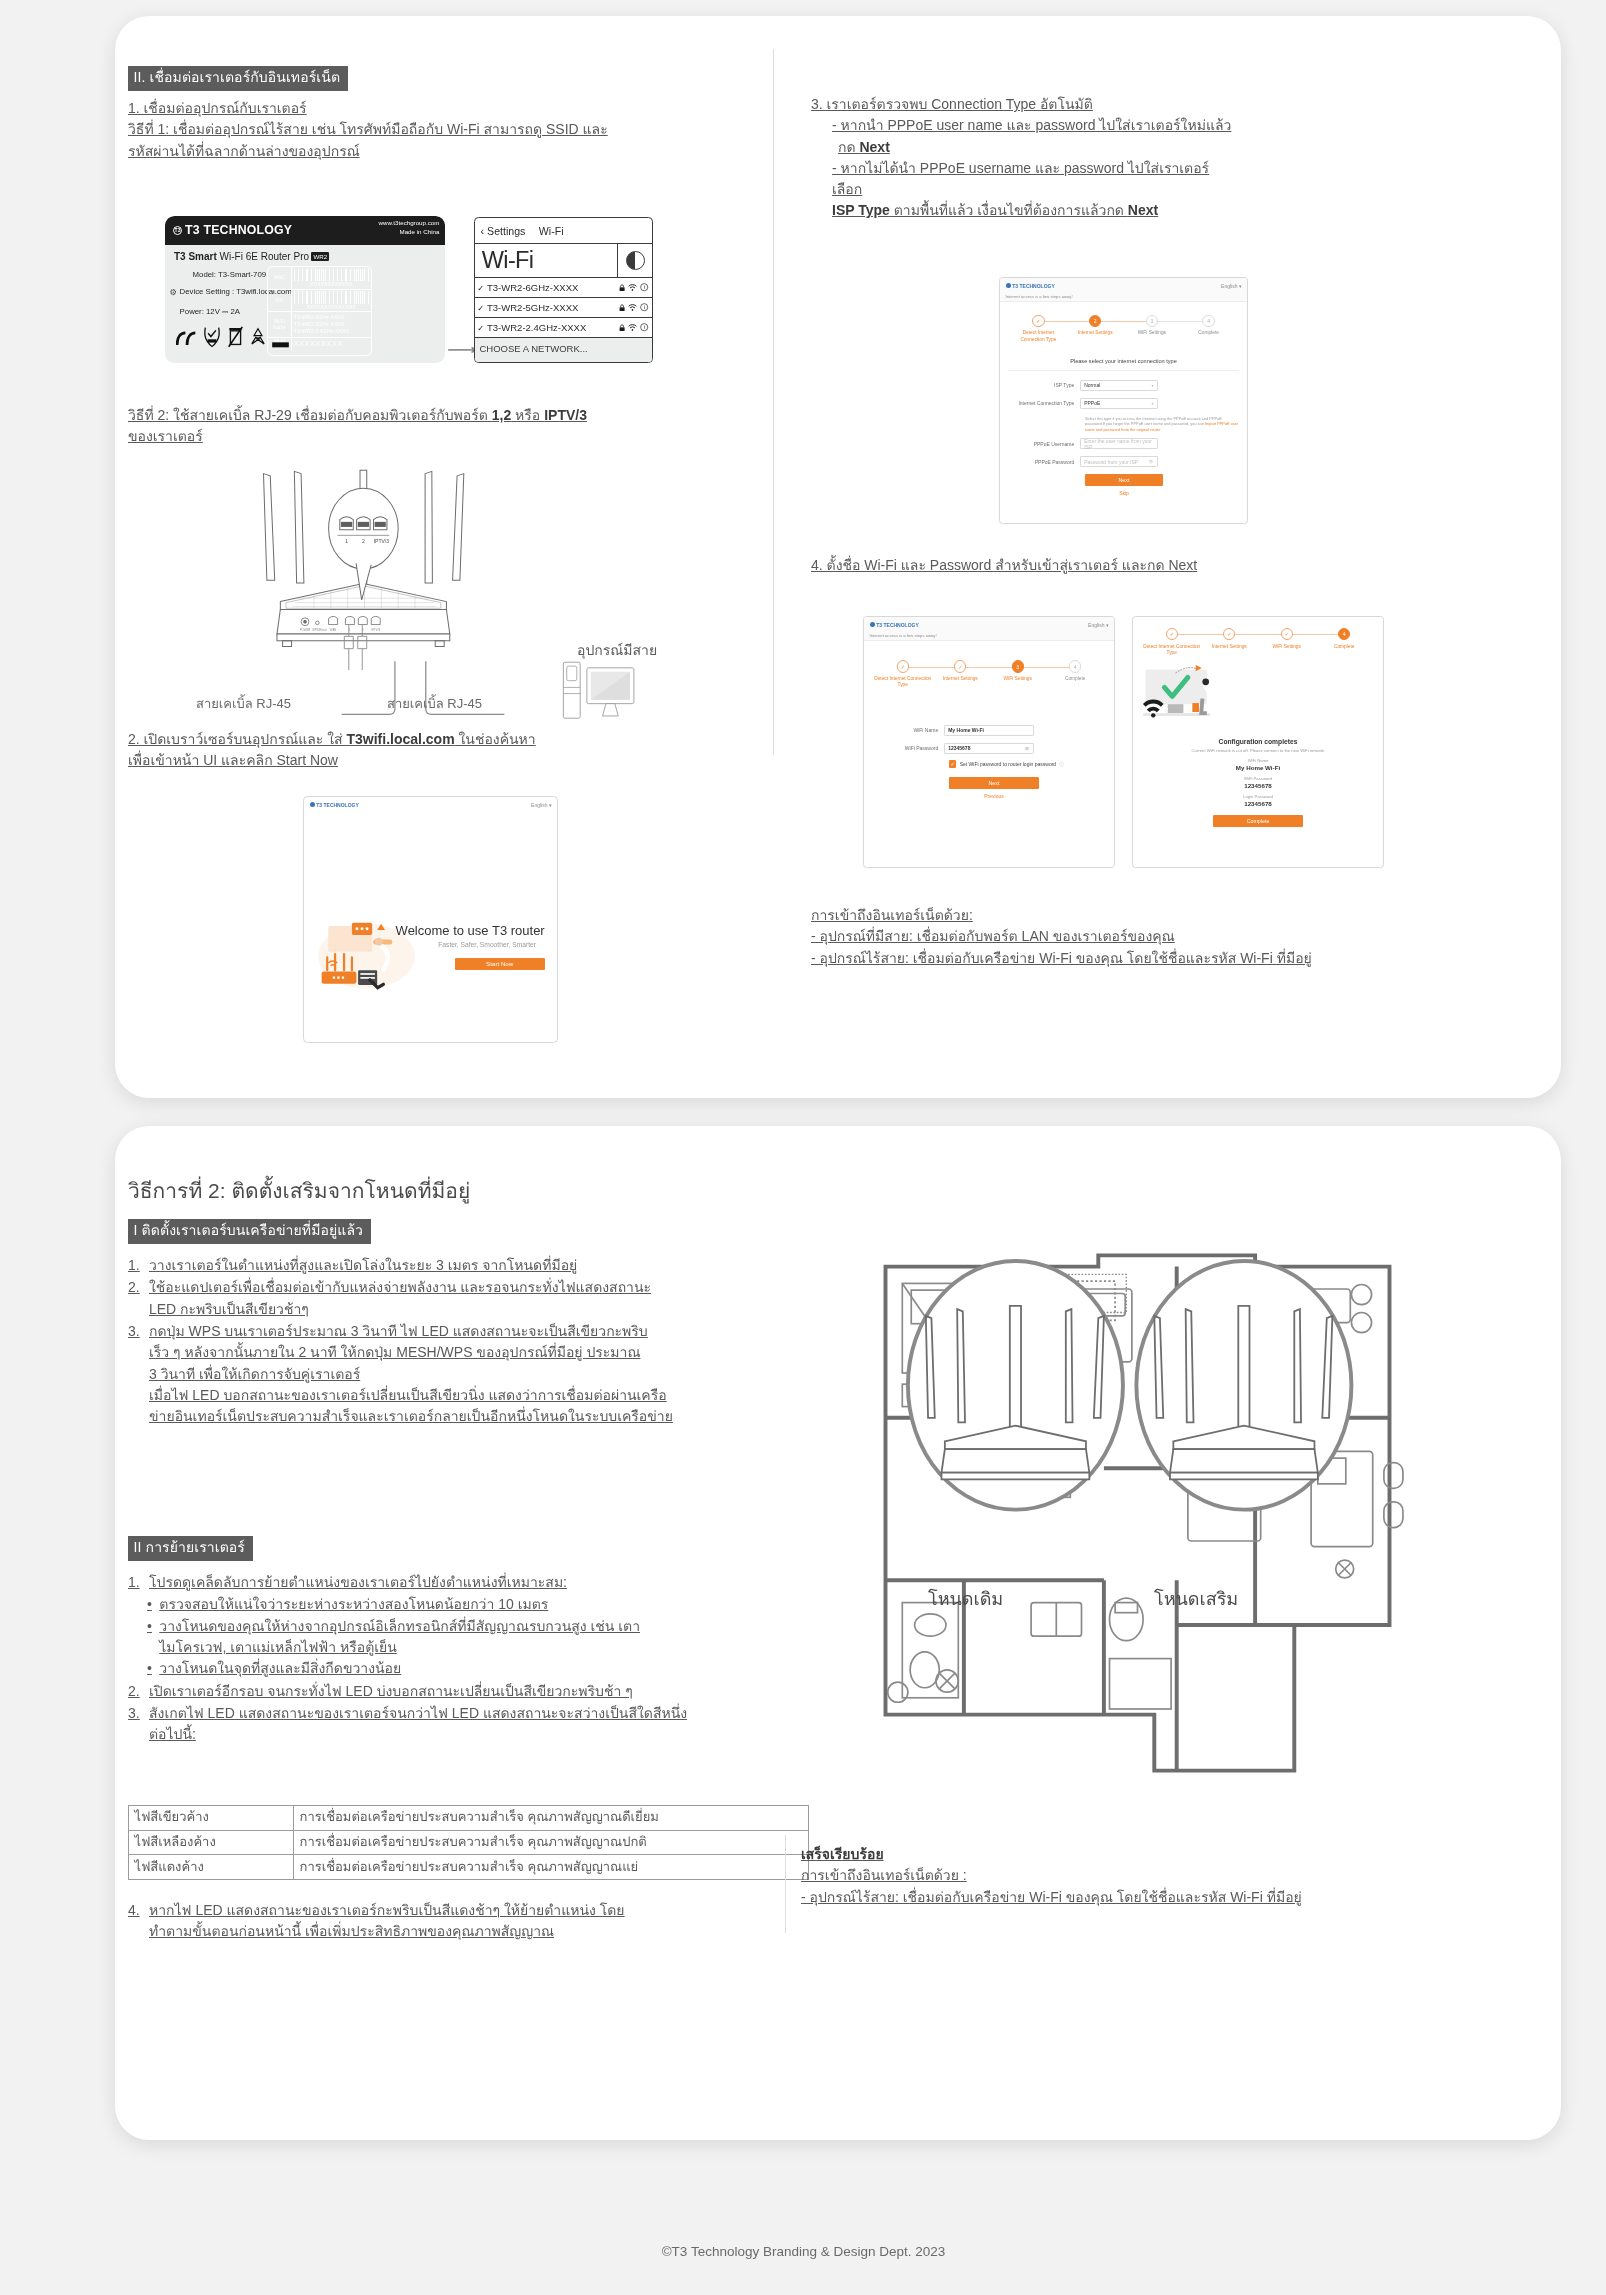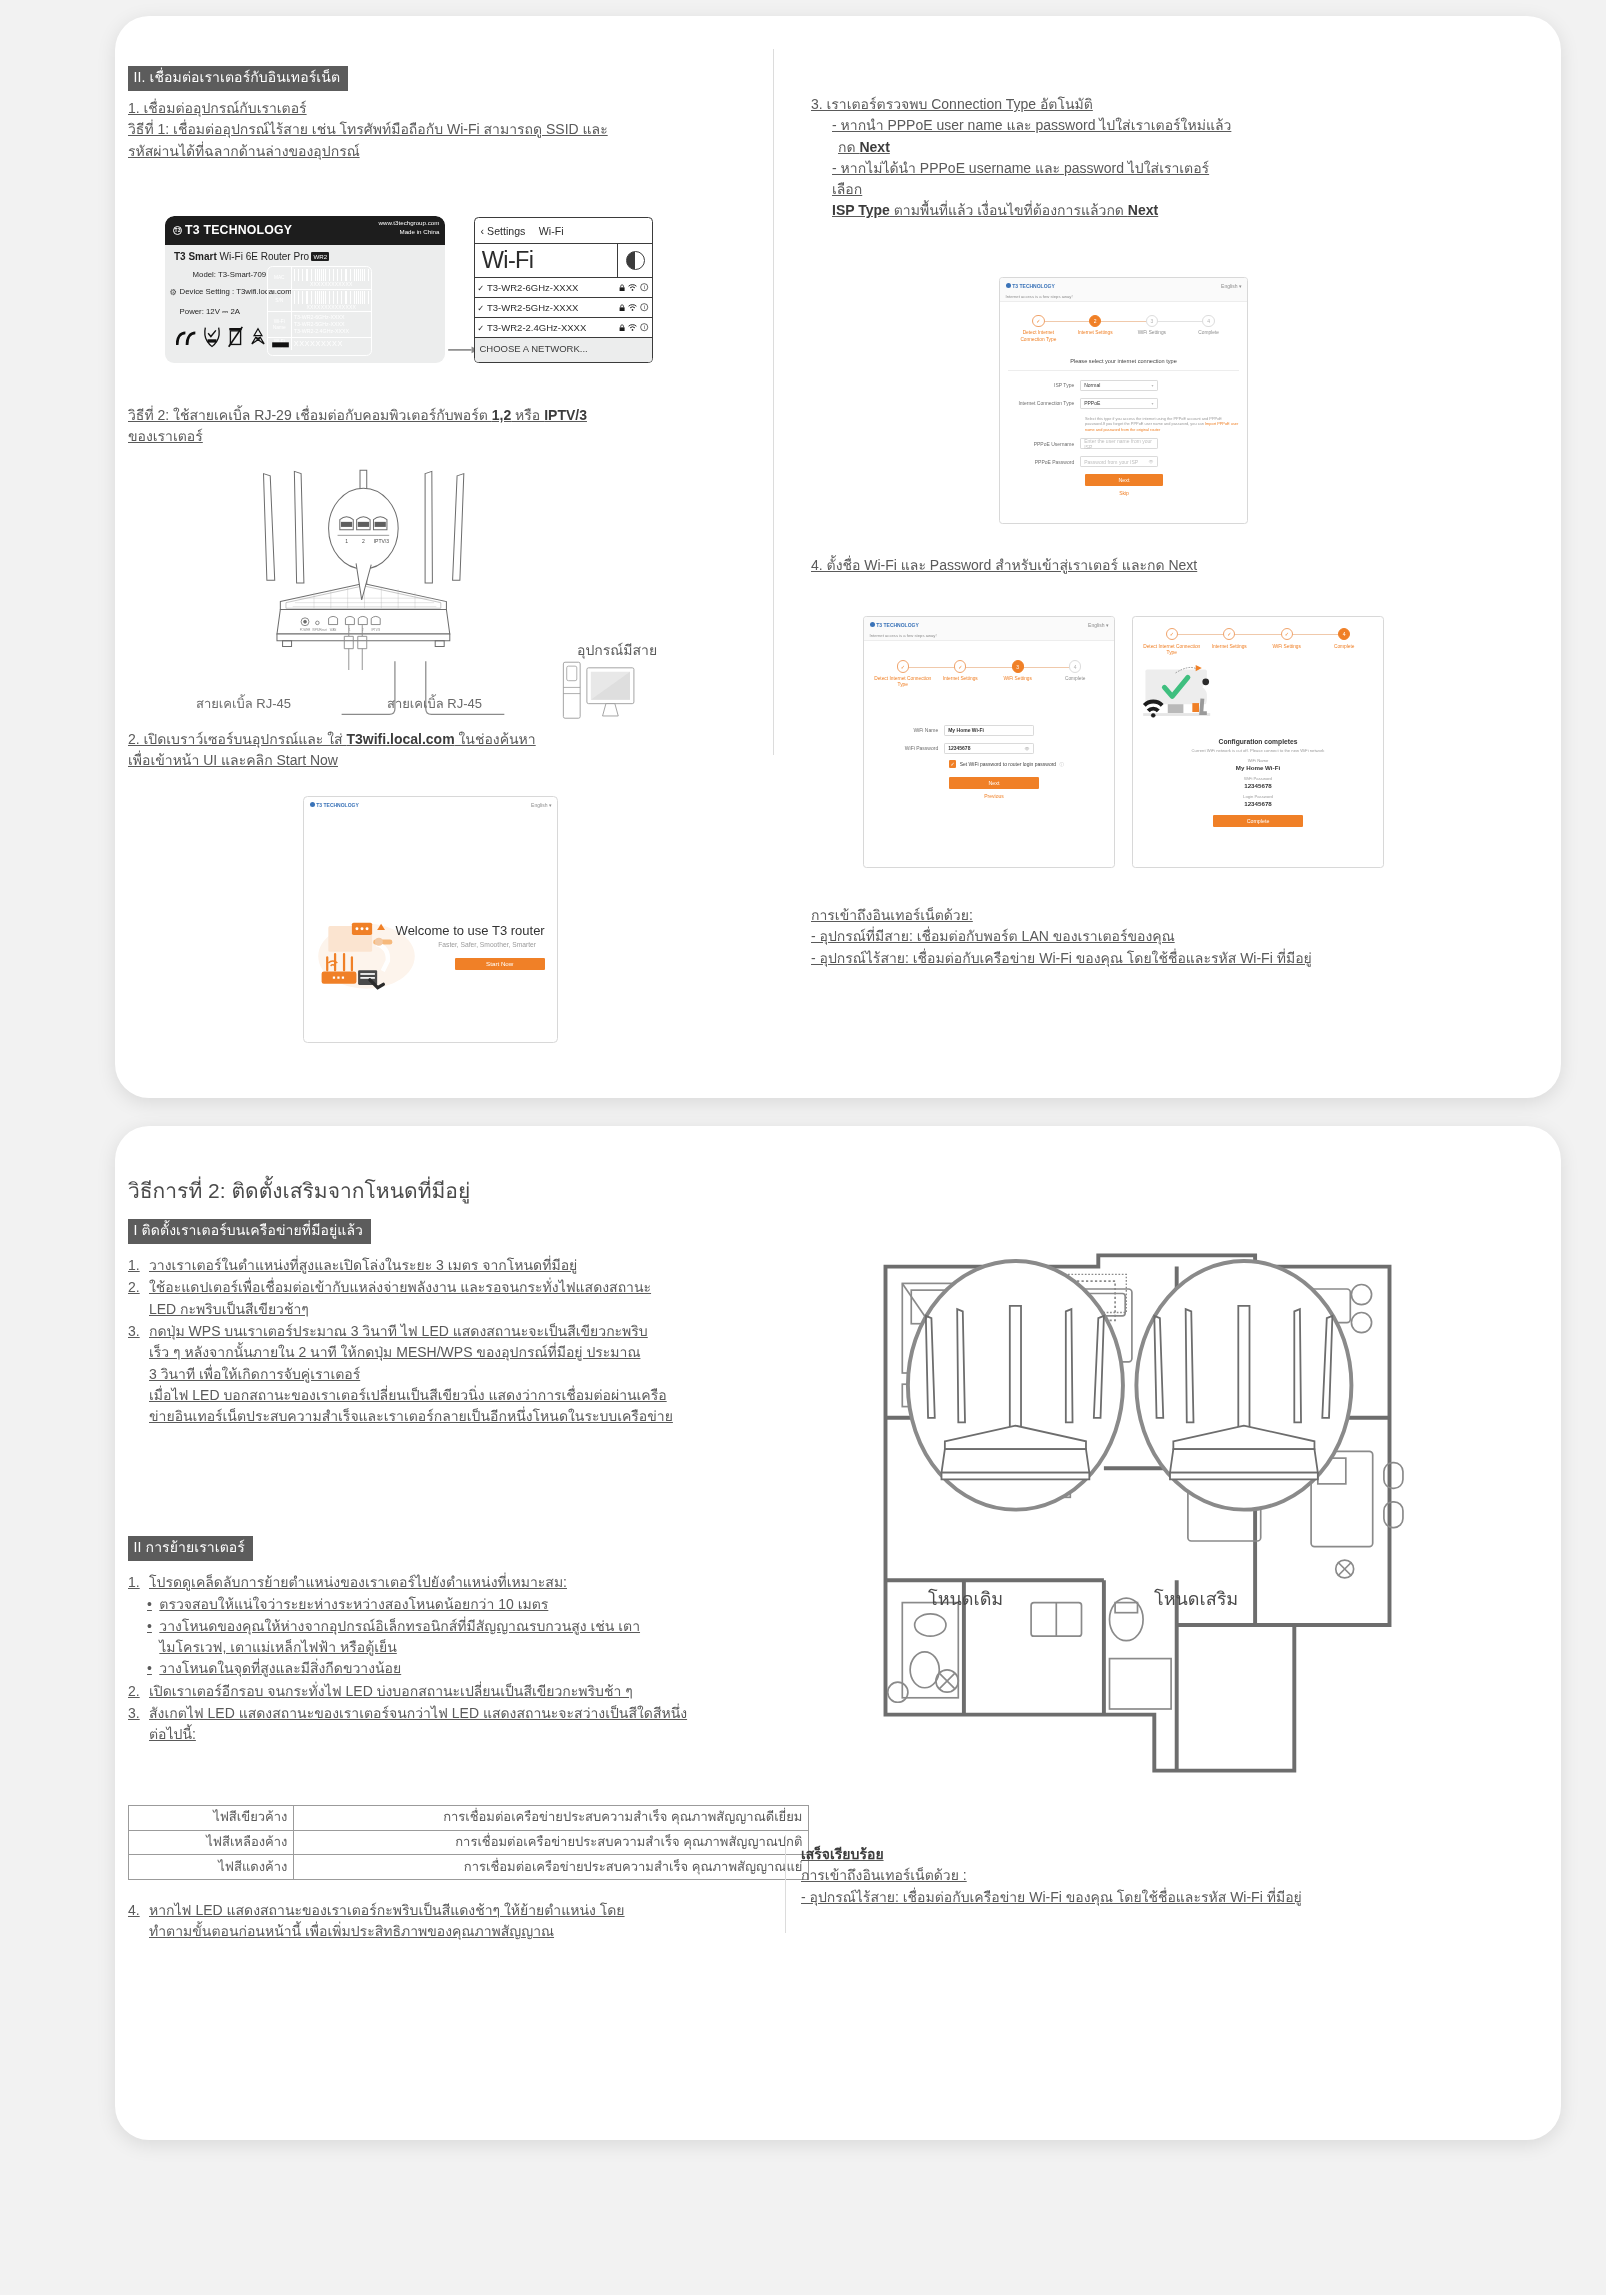--- a/index.html
+++ b/index.html
@@ -257,21 +257,21 @@
 
   ol.steps { list-style:none; }
   ol.steps > li { display:flex; margin-bottom:1.1px; }
   ol.steps > li .num { flex:0 0 21px; }
   ol.steps > li .txt { flex:1; }
   ul.subs { list-style:none; margin-left:19px; }
   ul.subs > li { display:flex; }
   ul.subs > li .bullet { flex:0 0 12.3px; }
 
   
-  #led-table { position:absolute; left:128px; top:1805px; width:681px; border-collapse:collapse;text-align:right; }
+  #led-table { position:absolute; left:128px; top:1805px; width:681px; border-collapse:collapse; }
   #led-table td { border:1.1px solid #9b9b9b; font-size:13px; color:#5a5a5a; padding:3.4px 5.6px; line-height:1.3; }
   #led-table td.k { width:165px; }
   #b-last { position:absolute; left:128px; top:1900px; width:689px; }
 
   #b-divider { position:absolute; left:785px; top:1835px; height:98px; width:1.1px; background:#dcdcdc; }
   #b-right { position:absolute; left:801px; top:1844px; width:701px; }
 
   
   #floorplan { position:absolute; left:863px; top:1233px; width:549px; height:560px; }
   #node-left  { position:absolute; left:928px; top:1584px; font-size:18px; color:#4a4a4a; }
@@ -987,15 +987,16 @@
       <path d="M770 140 L780 136 L782 338 L770 338 Z"></path>
       <path d="M828 152 L838 148 L832 330 L820 330 Z"></path>
       <path d="M554 372 L680 344 L806 372 L806 386 L554 386 Z" fill="#fff"></path>
       <path d="M554 386 L806 386 L812 428 L548 428 Z" fill="#fff"></path>
       <path d="M548 428 L812 428 L812 440 L548 440 Z" fill="#fff"></path>
     </g>
   </svg>
   <div class="th" id="node-left">โหนดเดิม</div>
   <div class="th" id="node-right">โหนดเสริม</div>
 
+  <div class="th" id="footer">©T3 Technology Branding &amp; Design Dept. 2023</div>
 
 </div>
 
 
 </body></html>

